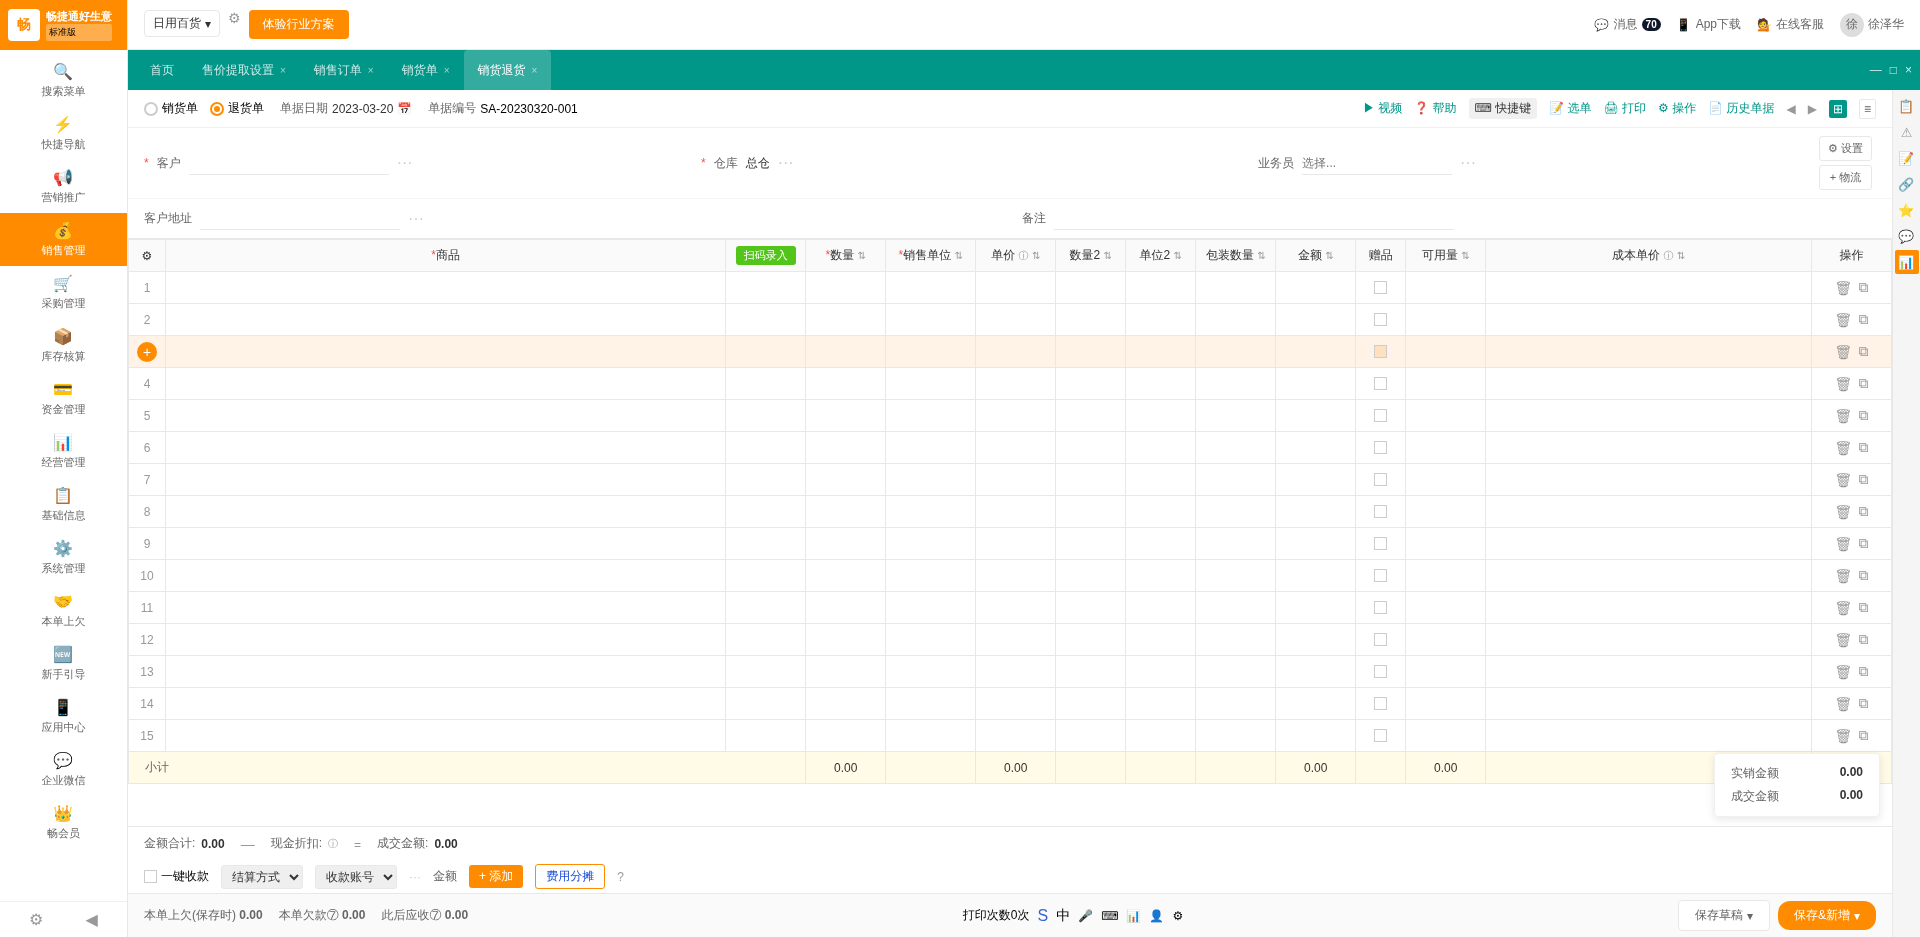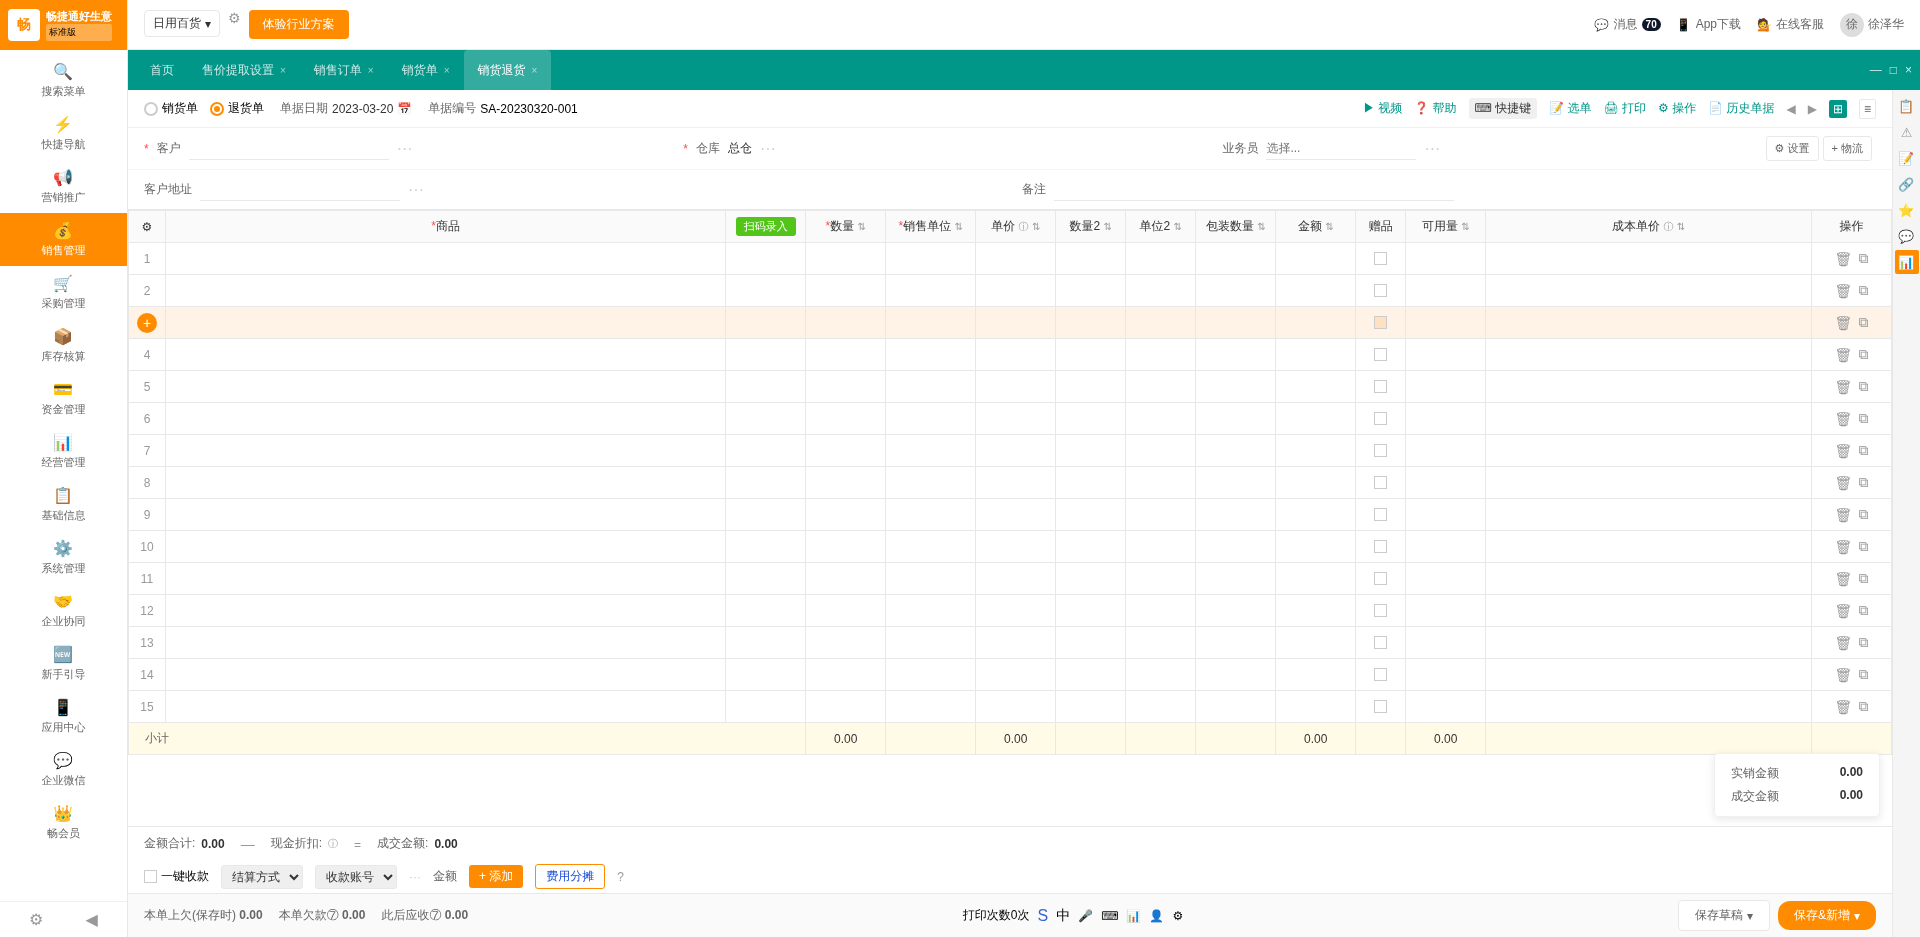--- a/index.html
+++ b/index.html
@@ -110,21 +110,21 @@
     
     .right-panel { width: 28px; background: #f5f5f5; border-left: 1px solid #e8e8e8; display: flex; flex-direction: column; align-items: center; padding: 4px 0; gap: 2px; flex-shrink: 0; }
     .right-panel-icon { width: 24px; height: 24px; display: flex; align-items: center; justify-content: center; color: #999; cursor: pointer; font-size: 13px; }
 
     .content-wrapper { display: flex; flex: 1; overflow: hidden; }
     .main-content { flex: 1; display: flex; flex-direction: column; overflow: hidden; }
 
     .th-sort { color: #999; font-size: 10px; cursor: pointer; }
     .icon-info { color: #999; font-size: 10px; }
 
-    .settings-btns { display: flex; gap: 4px; padding: 0 4px; }
+    .settings-btns { display: flex; flex-direction: column; gap: 4px; padding: 0 4px; }
     .settings-btn { background: #fff; border: 1px solid #e8e8e8; color: #666; padding: 4px 8px; border-radius: 3px; cursor: pointer; font-size: 11px; white-space: nowrap; }
   </style>
 </head>
 <body>
 
 <div class="sidebar">
   <div class="sidebar-logo">
     <div class="sidebar-logo-icon">
       <span style="color:#ff8c00;font-weight:bold;font-size:14px;">畅</span>
     </div>
@@ -170,21 +170,21 @@
     <div class="nav-item">
       <span class="nav-icon">📋</span>
       <span class="nav-label">基础信息</span>
     </div>
     <div class="nav-item">
       <span class="nav-icon">⚙️</span>
       <span class="nav-label">系统管理</span>
     </div>
     <div class="nav-item">
       <span class="nav-icon">🤝</span>
-      <span class="nav-label">企业协同</span>
+      <span class="nav-label">本单上欠</span>
     </div>
     <div class="nav-item">
       <span class="nav-icon">🆕</span>
       <span class="nav-label">新手引导</span>
     </div>
     <div class="nav-item">
       <span class="nav-icon">📱</span>
       <span class="nav-label">应用中心</span>
     </div>
     <div class="nav-item">

